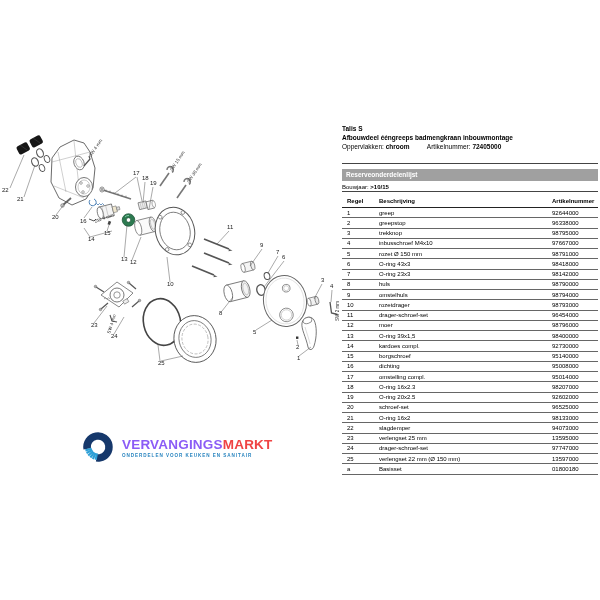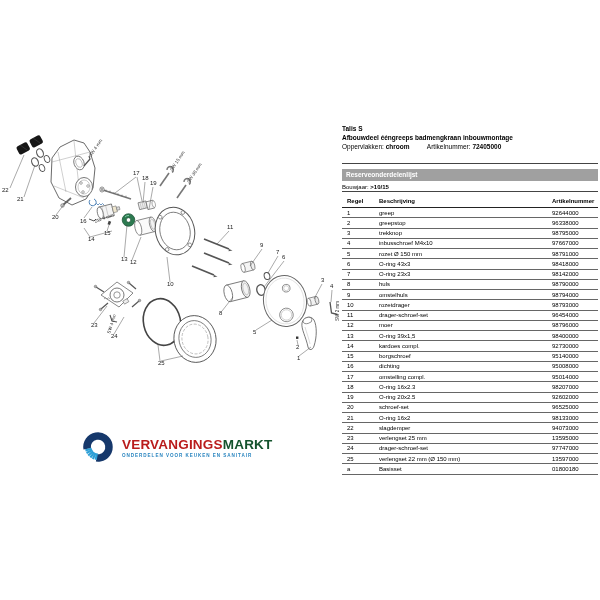--- a/index.html
+++ b/index.html
@@ -435,17 +435,17 @@
       <line x1="17.9" y1="24.4" x2="16.7" y2="30.8"></line>
       <line x1="16.5" y1="24.0" x2="13.9" y2="30.0"></line>
       <line x1="15.2" y1="23.3" x2="11.4" y2="28.5"></line>
       <line x1="14.1" y1="22.3" x2="9.2" y2="26.5"></line>
       <line x1="13.3" y1="21.1" x2="7.5" y2="24.1"></line>
       <line x1="12.7" y1="19.7" x2="6.4" y2="21.4"></line>
     </g>
   </svg>
   <div class="logo-text">
     <div class="logo-name">
-      <span id="logo-primary" style="color: #b91c1c; margin-top: 27px;">VERVANGINGS</span><span id="logo-secondary" style="color: #14532d;">MARKT</span>
+      <span id="logo-primary" style="color: #8b5cf6; margin-top: 27px;">VERVANGINGS</span><span id="logo-secondary" style="color: #ef4444;">MARKT</span>
     </div>
     <div class="logo-tagline" id="logo-tagline" style="color: rgb(40, 132, 191);">ONDERDELEN VOOR KEUKEN EN SANITAIR</div>
   </div>
 </div>
 
 </body></html>

